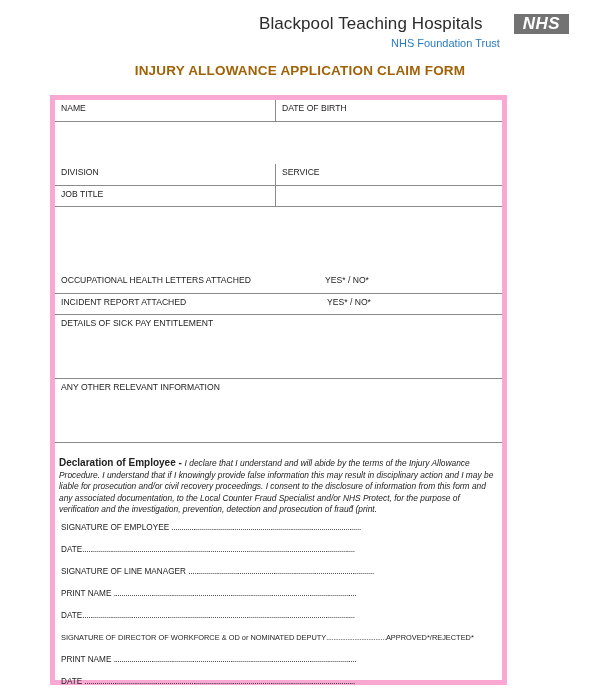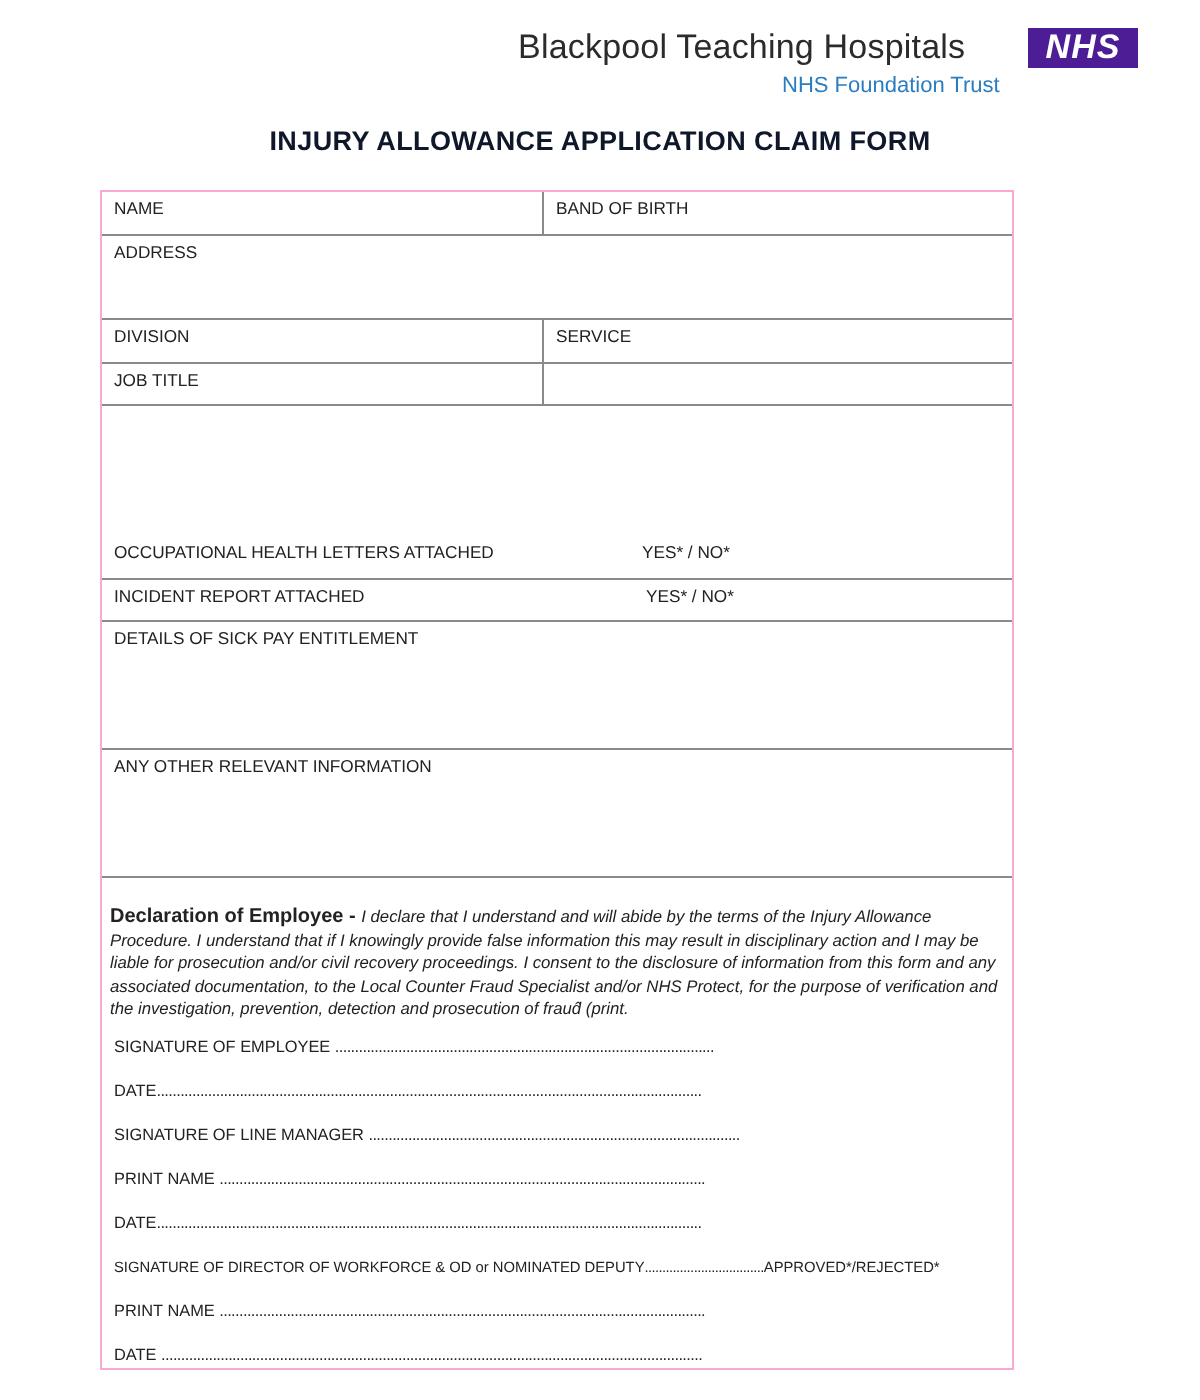--- a/index.html
+++ b/index.html
@@ -1,22 +1,22 @@
 <!DOCTYPE html>
 <html><head>
 <meta charset="utf-8">
 <style>
   html, body { margin:0; padding:0; background:#ffffff; }
   body { width:600px; height:700px; position:relative; overflow:hidden; font-family:"Liberation Sans", sans-serif; color:#1a1a1a; }
   .header { position:absolute; top:0; left:0; width:584px; height:55px; }
   .org-name { position:absolute; left:259px; top:14px; font-size:17px; color:#2b2b2b; letter-spacing:0.1px; }
   .org-sub { position:absolute; left:391px; top:37px; font-size:11px; color:#2a7cc0; }
-  .nhs-logo { position:absolute; left:514px; top:14px; width:55px; height:20px; background:#4c1d95; color:#fff; font-weight:bold; font-style:italic; font-size:17px; line-height:20px; text-align:center; letter-spacing:0.5px; }
-  .form-title { position:absolute; top:63px; left:0; width:600px; text-align:center; font-weight:bold; font-size:13.5px; letter-spacing:0.2px; color:#0f172a; }
-  .form { position:absolute; left:50px; top:95px; width:457px; height:590px; border:1px solid #f9a8d4; box-sizing:border-box; }
+  .nhs-logo { position:absolute; left:514px; top:14px; width:55px; height:20px; background:#737373; color:#fff; font-weight:bold; font-style:italic; font-size:17px; line-height:20px; text-align:center; letter-spacing:0.5px; }
+  .form-title { position:absolute; top:63px; left:0; width:600px; text-align:center; font-weight:bold; font-size:13.5px; letter-spacing:0.2px; color:#a16207; }
+  .form { position:absolute; left:50px; top:95px; width:457px; height:590px; border:5px solid #f9a8d4; box-sizing:border-box; }
   .row { position:absolute; left:0; width:100%; border-bottom:1px solid #8a8a8a; box-sizing:border-box; }
   .row.last { border-bottom:none; }
   .cell { position:absolute; top:0; height:100%; box-sizing:border-box; }
   .cell.left { left:0; width:221px; border-right:1px solid #8a8a8a; }
   .cell.right { left:221px; right:0; }
   .cell.full { left:0; right:0; }
   .lbl { position:absolute; left:6px; top:3px; font-size:8.6px; color:#222; white-space:nowrap; }
   .yesno { position:absolute; top:3px; font-size:8.6px; color:#222; white-space:nowrap; }
   .decl { position:absolute; left:4px; top:14px; right:6px; font-size:8.4px; line-height:11.6px; color:#222; }
   .decl .decl-head { font-weight:bold; font-size:10px; font-style:normal; }
@@ -35,29 +35,24 @@
 
 <div class="form-title">INJURY ALLOWANCE APPLICATION CLAIM FORM</div>
 
 <div class="form">
 
   <div class="row" style="top:0;height:22px;">
     <div class="cell left">
       <span class="lbl">NAME</span>
     </div>
     <div class="cell right">
-      <span class="lbl">BAND OF BIRTH</span>
+      <span class="lbl">DATE OF BIRTH</span>
     </div>
   </div>
 
-  <div class="row" style="top:22px;height:42px;">
-    <div class="cell full">
-      <span class="lbl">ADDRESS</span>
-    </div>
-  </div>
 
   <div class="row" style="top:64px;height:22px;">
     <div class="cell left">
       <span class="lbl">DIVISION</span>
     </div>
     <div class="cell right">
       <span class="lbl">SERVICE</span>
     </div>
   </div>
 

